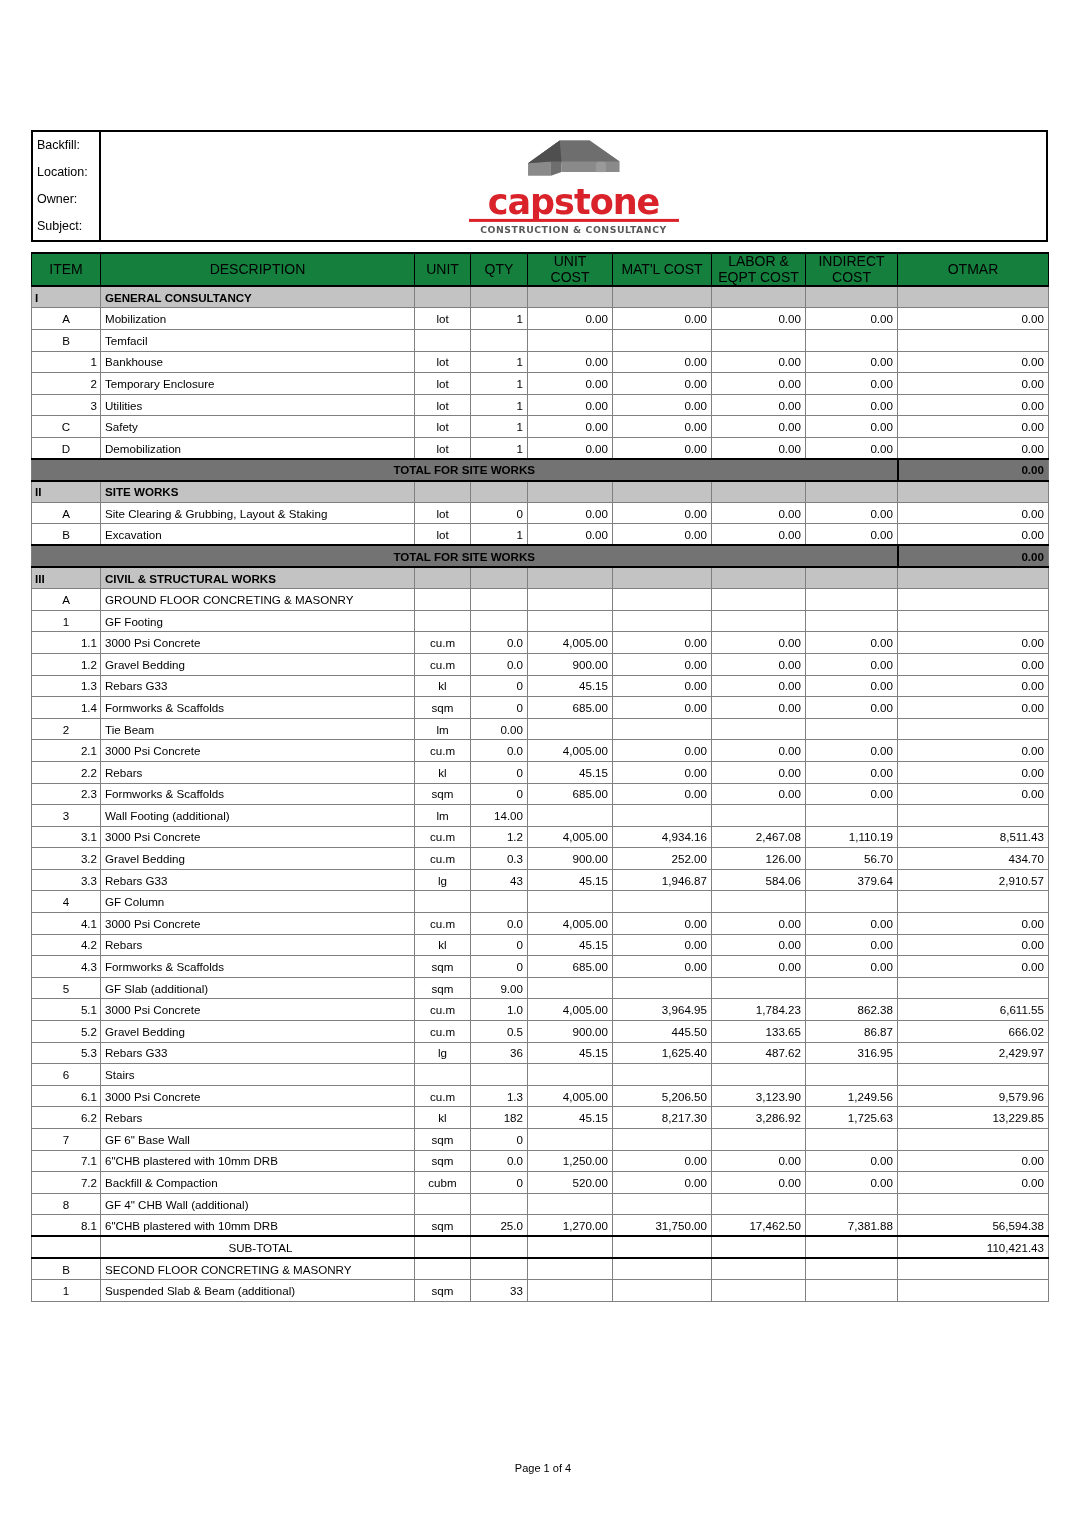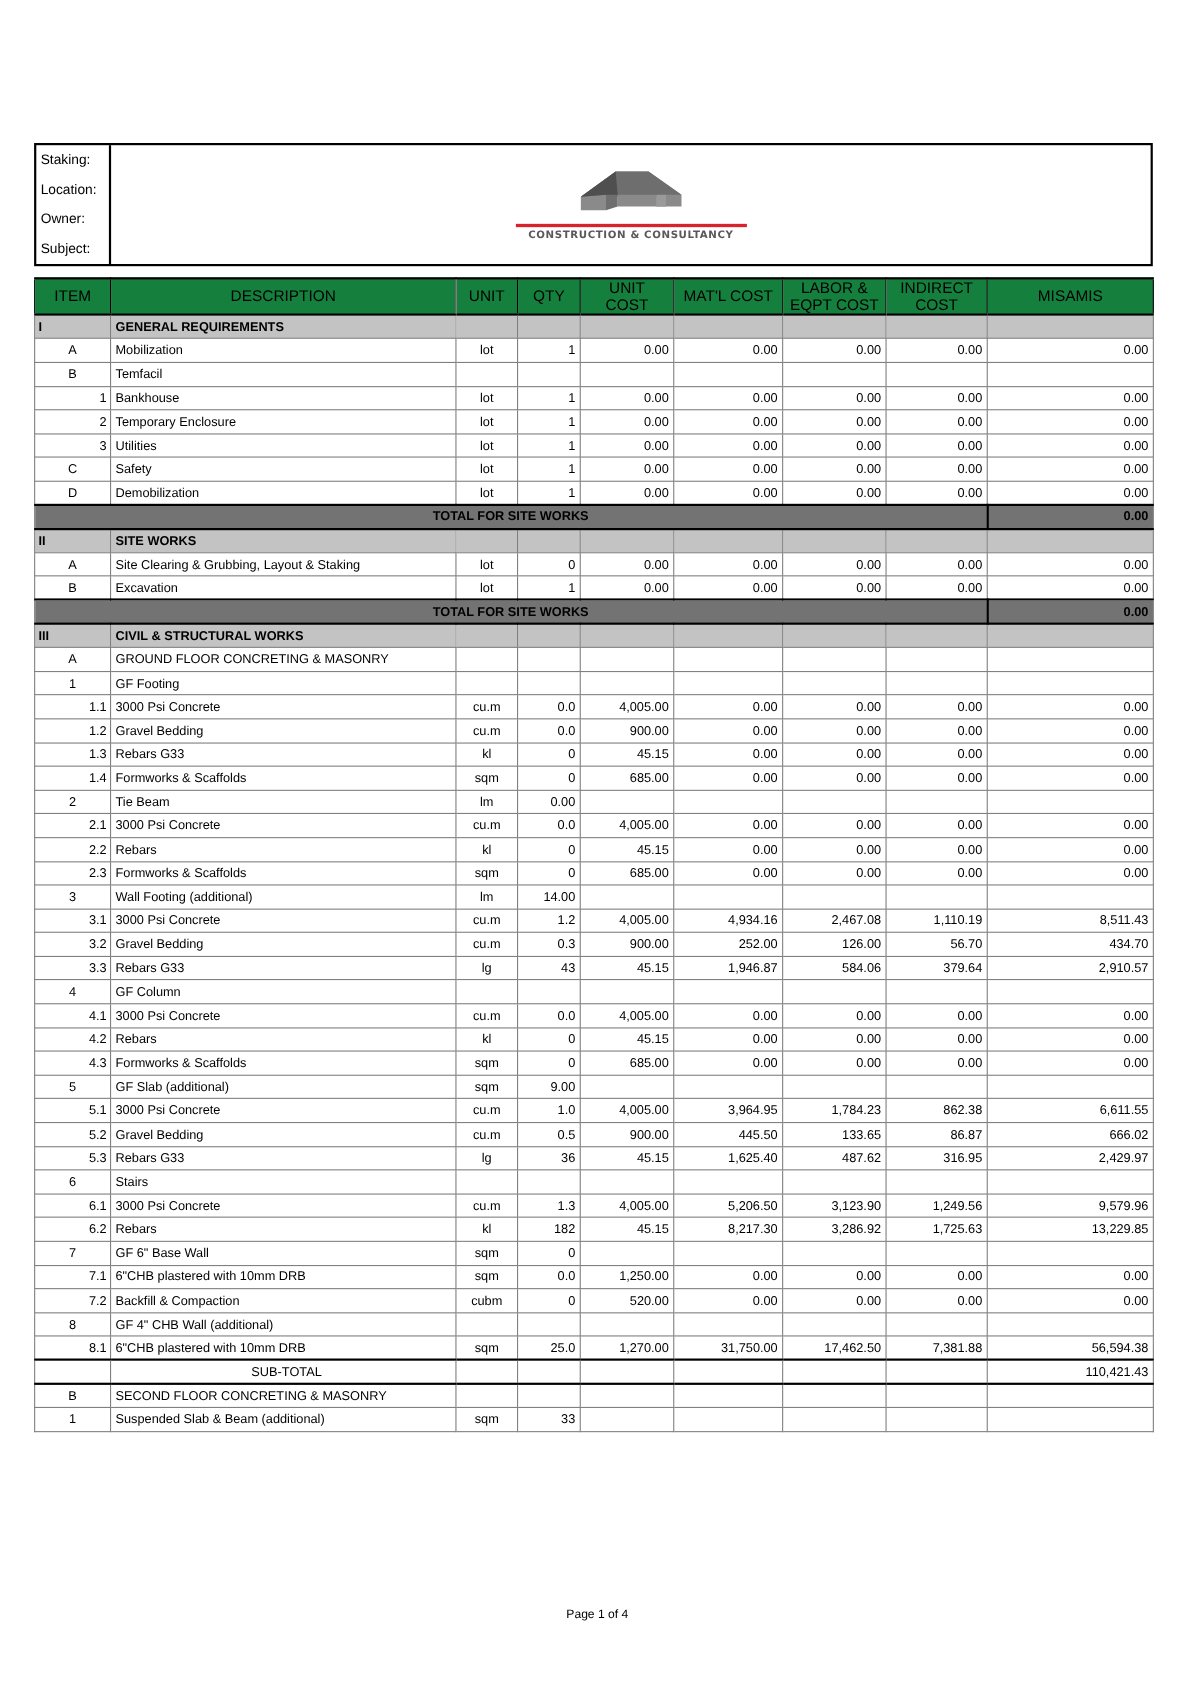--- a/index.html
+++ b/index.html
@@ -172,33 +172,34 @@
     font-size: 11px;
   }
 </style>
 </head>
 <body>
 
 <div class="page">
 
   <div class="titleblock">
     <div class="tb-labels">
-      <div class="cellrow">Staking:</div>
+      <div class="cellrow">Backfill:</div>
       <div class="cellrow">Location:</div>
       <div class="cellrow">Owner:</div>
       <div class="cellrow">Subject:</div>
     </div>
     <div class="tb-logo">
       <div class="logo-wrap">
         <svg class="logo-mark" viewBox="0 0 120 50">
           <polygon points="8,30 44,4 78,4 112,28 112,40 96,40 96,30 86,30 86,40 46,40 46,30 34,30 34,44 8,44" fill="#8a8a8a"></polygon>
           <polygon points="44,4 78,4 112,28 96,28 96,40 86,40 86,28 46,28 46,40 34,44 34,28 8,30" fill="#6e6e6e"></polygon>
           <polygon points="44,4 46,28 34,28 8,30" fill="#4f4f4f"></polygon>
           <polygon points="86,28 96,28 96,40 86,40" fill="#9a9a9a"></polygon>
         </svg>
+        <div class="logo-word">capstone</div>
         <div class="logo-rule"></div>
         <div class="logo-sub">CONSTRUCTION &amp; CONSULTANCY</div>
       </div>
     </div>
   </div>
 
   <table class="est">
     <colgroup>
       <col style="width:69px">
       <col style="width:314px">
@@ -213,27 +214,27 @@
     <thead>
       <tr>
         <th><span>ITEM</span></th>
         <th><span>DESCRIPTION</span></th>
         <th><span>UNIT</span></th>
         <th><span>QTY</span></th>
         <th><span>UNIT</span><br><span>COST</span></th>
         <th><span>MAT'L COST</span></th>
         <th><span>LABOR &amp;</span><br><span>EQPT COST</span></th>
         <th><span>INDIRECT</span><br><span>COST</span></th>
-        <th><span>MISAMIS</span></th>
+        <th><span>OTMAR</span></th>
       </tr>
     </thead>
     <tbody id="table-body">
         <tr class="section">
           <td class="c-item mid">I</td>
-          <td class="c-desc">GENERAL REQUIREMENTS</td>
+          <td class="c-desc">GENERAL CONSULTANCY</td>
           <td class="c-unit"></td>
           <td class="c-num"></td>
           <td class="c-num"></td>
           <td class="c-num"></td>
           <td class="c-num"></td>
           <td class="c-num"></td>
           <td class="c-num"></td>
         </tr>
         <tr class="item">
           <td class="c-item mid">A</td>

